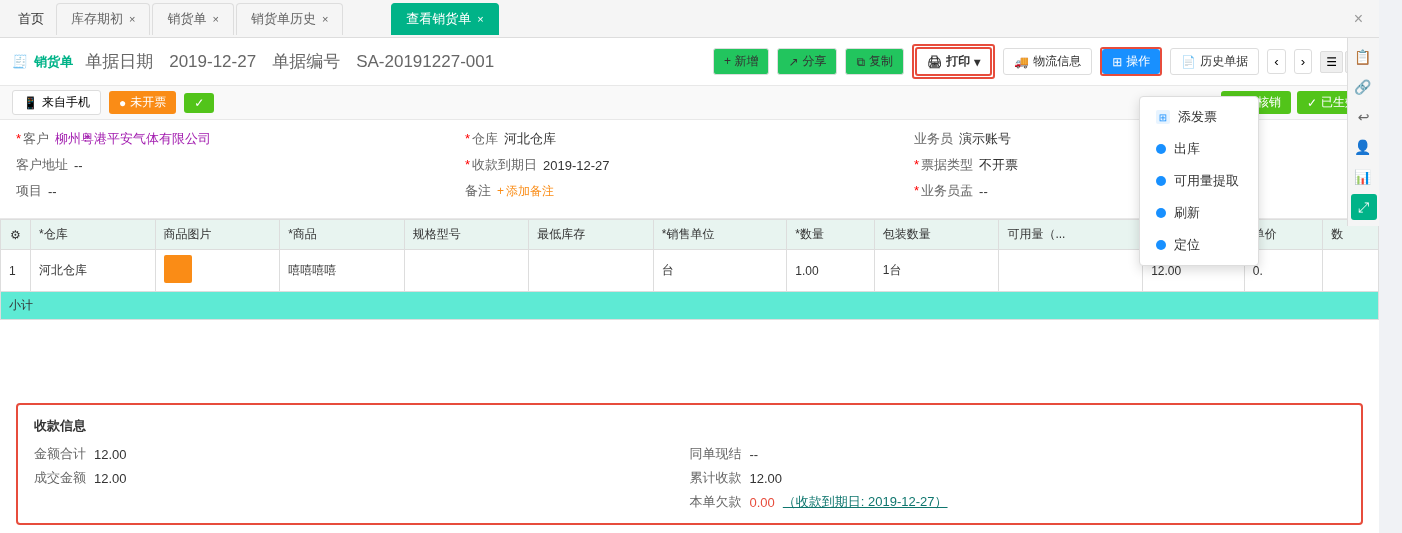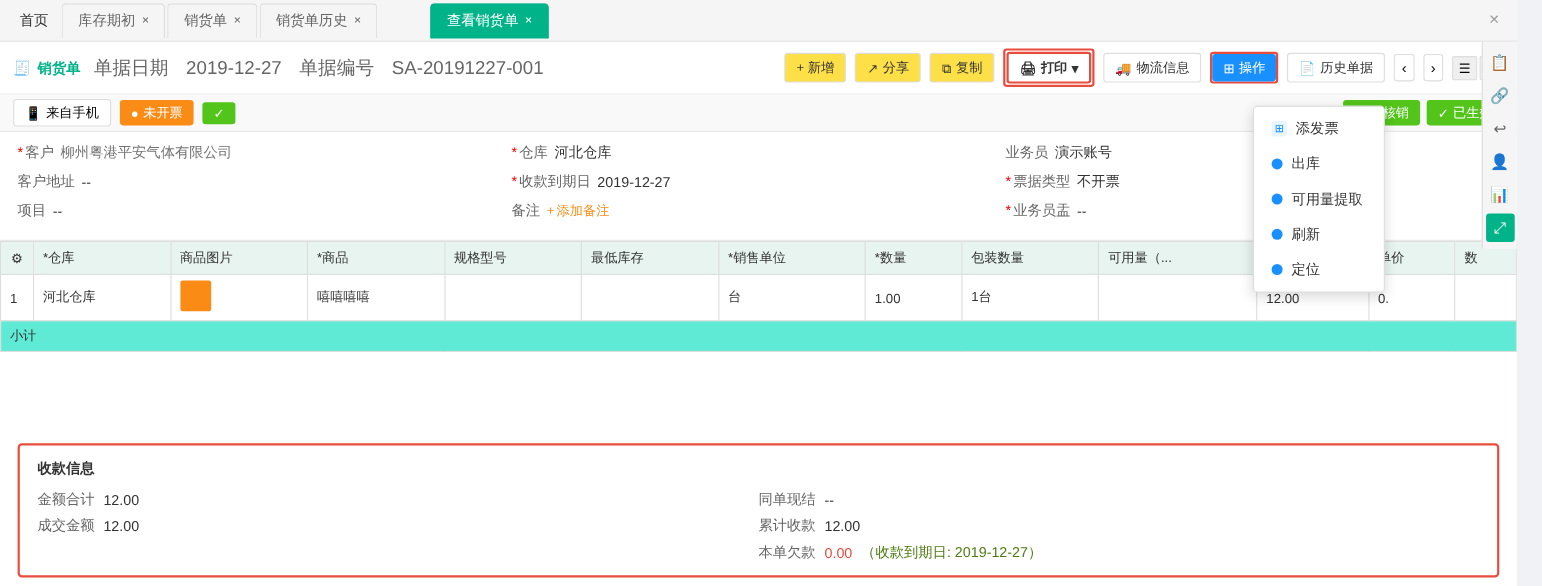--- a/index.html
+++ b/index.html
@@ -29,21 +29,21 @@
 
     
     .toolbar { display: flex; align-items: center; padding: 6px 12px; border-bottom: 1px solid #e8e8e8; gap: 12px; background: #fff; }
     .doc-title { display: flex; align-items: center; gap: 6px; color: #00b388; font-size: 13px; font-weight: bold; }
     .doc-info { display: flex; align-items: center; gap: 16px; font-size: 17px; color: #333; }
     .doc-info span { color: #666; }
     .toolbar-actions { margin-left: auto; display: flex; align-items: center; gap: 8px; }
     .btn-action {
       display: flex; align-items: center; gap: 4px; padding: 4px 10px;
       border: 1px solid #ddd; border-radius: 3px; cursor: pointer; font-size: 12px;
-      background: #fde047; color: #333;
+      background: #22c55e; color: #333;
     }
     .btn-print { background: #fff; border: 2px solid #e74c3c; color: #333; font-weight: bold; }
     .btn-logistics { background: #fff; border: 1px solid #ddd; }
     .btn-operate { background: #1890ff; color: #fff; border: none; position: relative; }
     .btn-history { background: #fff; border: 1px solid #ddd; }
     .btn-nav { padding: 4px 6px; border: 1px solid #ddd; border-radius: 3px; cursor: pointer; background: #fff; }
 
     
     .toolbar2 { display: flex; align-items: center; padding: 4px 12px; border-bottom: 1px solid #e8e8e8; gap: 8px; background: #f9f9f9; }
     .btn-small { padding: 3px 10px; border: 1px solid #ddd; border-radius: 3px; cursor: pointer; font-size: 12px; background: #fff; display: flex; align-items: center; gap: 4px; }
@@ -51,42 +51,42 @@
     .btn-green2 { background: #52c41a; color: #fff; border: none; cursor: pointer; }
     .toolbar2-right { margin-left: auto; display: flex; gap: 6px; }
 
     
     .form-area { padding: 10px 16px; border-bottom: 1px solid #e8e8e8; }
     .form-row { display: flex; align-items: center; margin-bottom: 8px; gap: 0; }
     .form-field { display: flex; align-items: center; flex: 1; gap: 6px; }
     .form-label { color: #666; font-size: 13px; white-space: nowrap; }
     .form-label.required::before { content: "*"; color: red; margin-right: 2px; }
     .form-value { color: #333; font-size: 13px; }
-    .form-value.link { color: #737373; cursor: pointer; }
+    .form-value.link { color: #a21caf; cursor: pointer; }
     .add-note { color: #fa8c16; cursor: pointer; font-size: 12px; display: flex; align-items: center; gap: 2px; }
 
     
     .table-wrap { flex: 1; overflow: auto; }
     table { width: 100%; border-collapse: collapse; font-size: 12px; }
     thead tr { background: #e8f4f0; }
     th { padding: 6px 8px; text-align: left; border: 1px solid #ddd; font-weight: normal; color: #333; white-space: nowrap; }
     td { padding: 5px 8px; border: 1px solid #ddd; color: #333; }
     .gear-col { width: 30px; text-align: center; }
     tr.subtotal td { background: #5eead4; }
     .img-placeholder { width: 28px; height: 28px; background: #fa8c16; display: inline-block; border-radius: 2px; }
 
     
     .payment-section { padding: 12px 16px; border: 2px solid #e74c3c; margin: 8px 16px; border-radius: 4px; background: #fff; }
     .payment-title { font-weight: bold; font-size: 13px; margin-bottom: 10px; }
     .payment-grid { display: grid; grid-template-columns: 1fr 1fr; gap: 6px 0; }
     .payment-row { display: flex; align-items: center; gap: 8px; font-size: 13px; }
     .payment-label { color: #666; white-space: nowrap; }
     .payment-value { color: #333; }
     .payment-overdue { color: #e74c3c; }
-    .payment-date { color: #4d7c0f; }
+    .payment-date { color: #0f766e; text-decoration: underline; }
 
     
     .right-sidebar { position: absolute; right: 0; top: 38px; width: 32px; background: #f5f5f5; border-left: 1px solid #ddd; display: flex; flex-direction: column; align-items: center; padding: 6px 0; gap: 4px; }
     .sidebar-icon { width: 26px; height: 26px; display: flex; align-items: center; justify-content: center; cursor: pointer; font-size: 14px; color: #666; border-radius: 3px; }
     .sidebar-icon.active { background: #00b388; color: #fff; }
 
     
     .dropdown-menu {
       position: absolute; top: 96px; right: 120px;
       background: #fff; border: 1px solid #ddd; border-radius: 4px;

